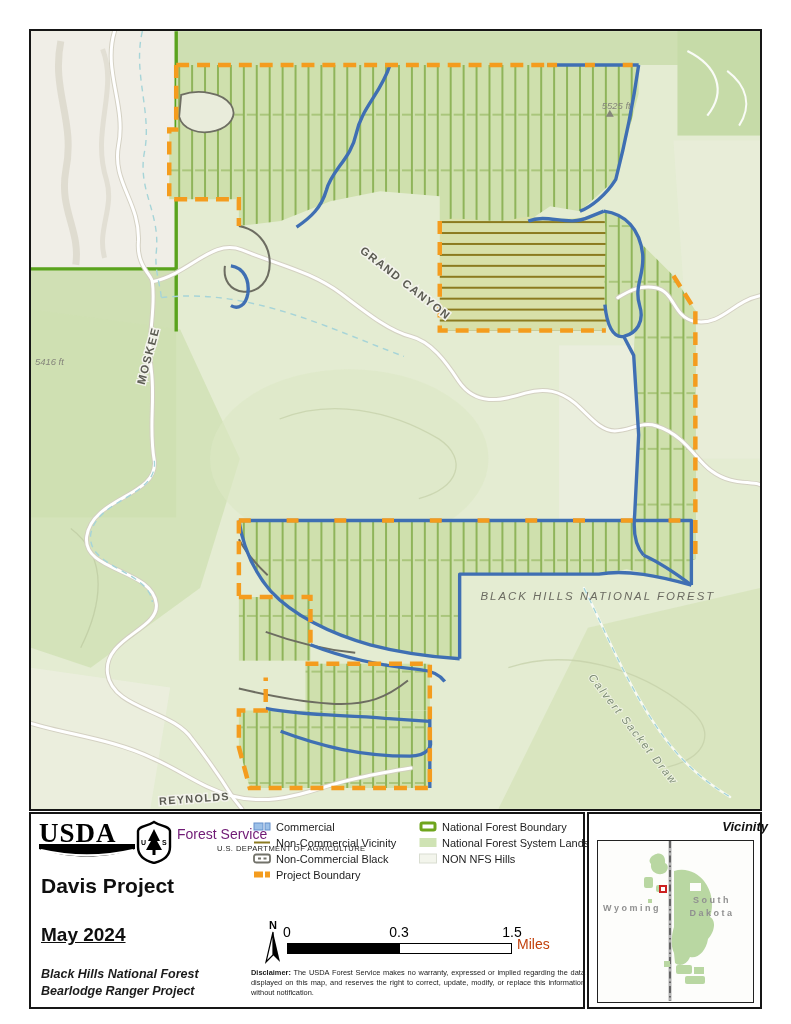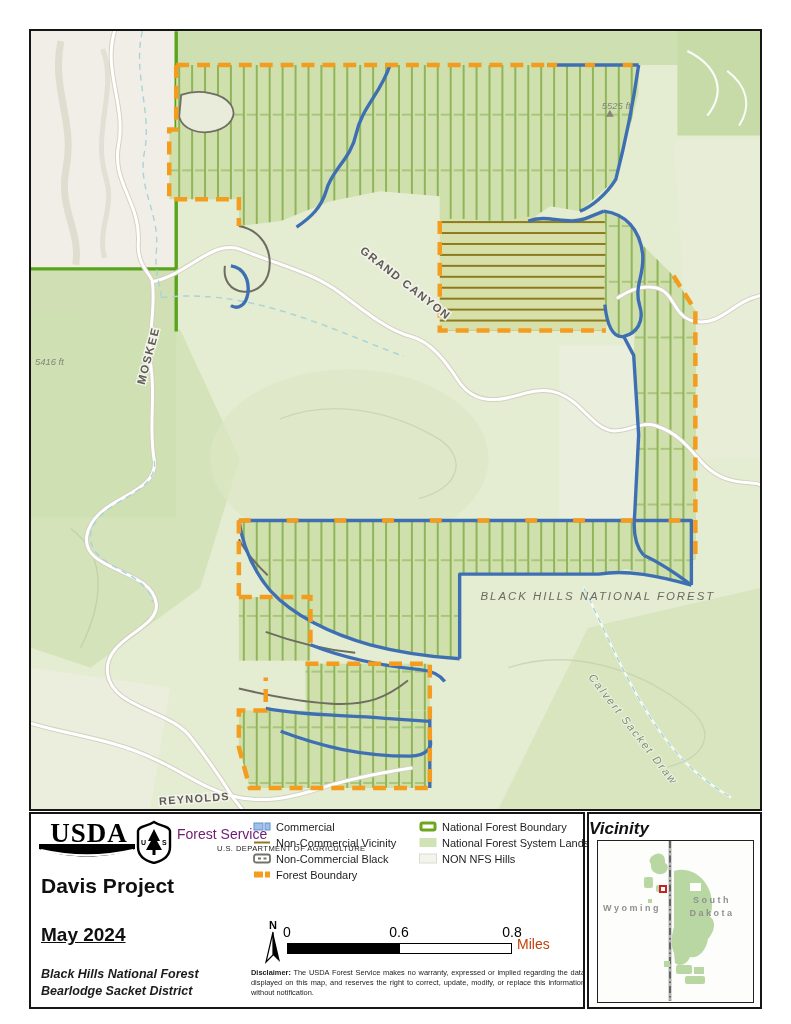--- a/index.html
+++ b/index.html
@@ -7,21 +7,21 @@
          font-family:"Liberation Sans",sans-serif;}
   .map-frame{position:absolute;left:29px;top:29px;width:733px;height:782px;
              border:2px solid #161616;box-sizing:border-box;background:#e4ecd2;}
   .panel{position:absolute;border:2px solid #161616;box-sizing:border-box;background:#ffffff;}
   .title-panel{left:29px;top:812px;width:556px;height:197px;}
   .vicinity-panel{left:587px;top:812px;width:175px;height:197px;}
 
   
   .usda-logo{position:absolute;left:8px;top:8px;width:100px;}
   .usda-text{font-family:"Liberation Serif",serif;font-weight:bold;font-size:27px;line-height:22px;
-             letter-spacing:1px;color:#000;text-align:center;}
+             letter-spacing:1px;color:#000;}
   .fs-badge{position:absolute;left:104px;top:6px;}
   .fs-name{position:absolute;left:146px;top:12px;font-size:14px;color:#701a75;}
   .fs-dept{position:absolute;left:146px;top:30px;font-size:7.6px;letter-spacing:.4px;color:#1c1c1c;padding-left:40px;}
   .project-title{position:absolute;left:10px;top:60px;font-size:21px;font-weight:bold;color:#0f0f0f;}
   .map-date{position:absolute;left:10px;top:110px;font-size:19px;font-weight:bold;color:#0f0f0f;text-decoration:underline;}
   .forest-unit{position:absolute;left:10px;top:152px;font-style:italic;font-weight:bold;
                font-size:12.5px;line-height:17px;color:#1b1b1b;}
 
   
   .legend-col{position:absolute;top:7px;}
@@ -37,22 +37,22 @@
   .tick{position:absolute;top:110px;transform:translateX(-50%);font-size:14px;color:#000;}
   .scalebar{position:absolute;left:256px;top:129px;width:225px;height:11px;border:1px solid #000;
             background:#fff;box-sizing:border-box;}
   .scalebar .filled{width:50%;height:100%;background:#000;}
   .miles{position:absolute;left:486px;top:122px;font-size:14px;color:#c2410c;}
   .disclaimer{position:absolute;left:220px;top:154px;width:334px;font-size:7.4px;line-height:1.35;
               text-align:justify;color:#1a1a1a;}
   .disclaimer b{font-weight:bold;}
 
   
-  .vicinity-title{position:absolute;left:0;top:5px;width:100%;text-align:left;
-                  font-size:17px;font-weight:bold;font-style:italic;color:#111;}
+  .vicinity-title{position:absolute;left:8px;top:5px;width:100%;text-align:right;
+                  font-size:13px;font-weight:bold;font-style:italic;color:#111;}
   .vicinity-box{position:absolute;left:8px;top:26px;width:157px;height:163px;border:1.5px solid #222;
                 box-sizing:border-box;background:#fdfdfb;}
 </style>
 </head>
 <body>
 
 <div class="sheet">
 
   <div class="map-frame">
   <svg width="729" height="778" viewBox="0 0 733 782">
@@ -199,21 +199,21 @@
       <text x="6" y="25" font-size="7" font-weight="bold" fill="#000">U</text>
       <text x="27" y="25" font-size="7" font-weight="bold" fill="#000">S</text>
     </svg>
     <div class="fs-name">Forest Service</div>
     <div class="fs-dept">U.S. DEPARTMENT OF AGRICULTURE</div>
 
     <div class="project-title">Davis Project</div>
     <div class="map-date">May 2024</div>
     <div class="forest-unit">
       <div>Black Hills National Forest</div>
-      <div>Bearlodge Sacket District</div>
+      <div>Bearlodge Ranger Project</div>
     </div>
 
     <div class="legend-col legend-col1">
       <div class="lg-row">
         <svg width="18" height="11">
           <rect x="1" y="2" width="9" height="7" fill="#9dc1e8" stroke="#6490cc" stroke-width="1"></rect>
           <rect x="12" y="2" width="5" height="7" fill="#9dc1e8" stroke="#6490cc" stroke-width="1"></rect>
         </svg>
         <span class="lg-label">Commercial</span>
       </div>
@@ -229,21 +229,21 @@
           <line x1="5" y1="5.5" x2="8" y2="5.5" stroke="#72726a" stroke-width="2"></line>
           <line x1="10.5" y1="5.5" x2="13.5" y2="5.5" stroke="#72726a" stroke-width="2"></line>
         </svg>
         <span class="lg-label">Non-Commercial Black</span>
       </div>
       <div class="lg-row">
         <svg width="18" height="11">
           <rect x="1" y="2.5" width="9" height="6" fill="#F49C1E"></rect>
           <rect x="12" y="2.5" width="5" height="6" fill="#F49C1E"></rect>
         </svg>
-        <span class="lg-label">Forest Boundary</span>
+        <span class="lg-label">Project Boundary</span>
       </div>
     </div>
 
     <div class="legend-col legend-col2">
       <div class="lg-row">
         <svg width="18" height="11">
           <rect x="2" y="2" width="14" height="7" rx="1.5" fill="#fff" stroke="#6FA51D" stroke-width="3"></rect>
         </svg>
         <span class="lg-label">National Forest Boundary</span>
       </div>
@@ -262,22 +262,22 @@
     </div>
 
     <div class="north">
       <div class="n">N</div>
       <svg width="20" height="34" viewBox="0 0 20 34">
         <path d="M10,2 L3,32 L10,25 Z" fill="#fff" stroke="#000" stroke-width="1.2"></path>
         <path d="M10,2 L17,32 L10,25 Z" fill="#000"></path>
       </svg>
     </div>
     <span class="tick" style="left:256px;">0</span>
-    <span class="tick" style="left:368px;">0.6</span>
-    <span class="tick" style="left:481px;">0.8</span>
+    <span class="tick" style="left:368px;">0.3</span>
+    <span class="tick" style="left:481px;">1.5</span>
     <div class="scalebar">
       <div class="filled"></div>
     </div>
     <span class="miles">Miles</span>
 
     <div class="disclaimer">
       <b>Disclaimer:</b><span> The USDA Forest Service makes no warranty, expressed or implied regarding the data displayed on this map, and reserves the right to correct, update, modify, or replace this information without notification.</span>
     </div>
   </div>
 

